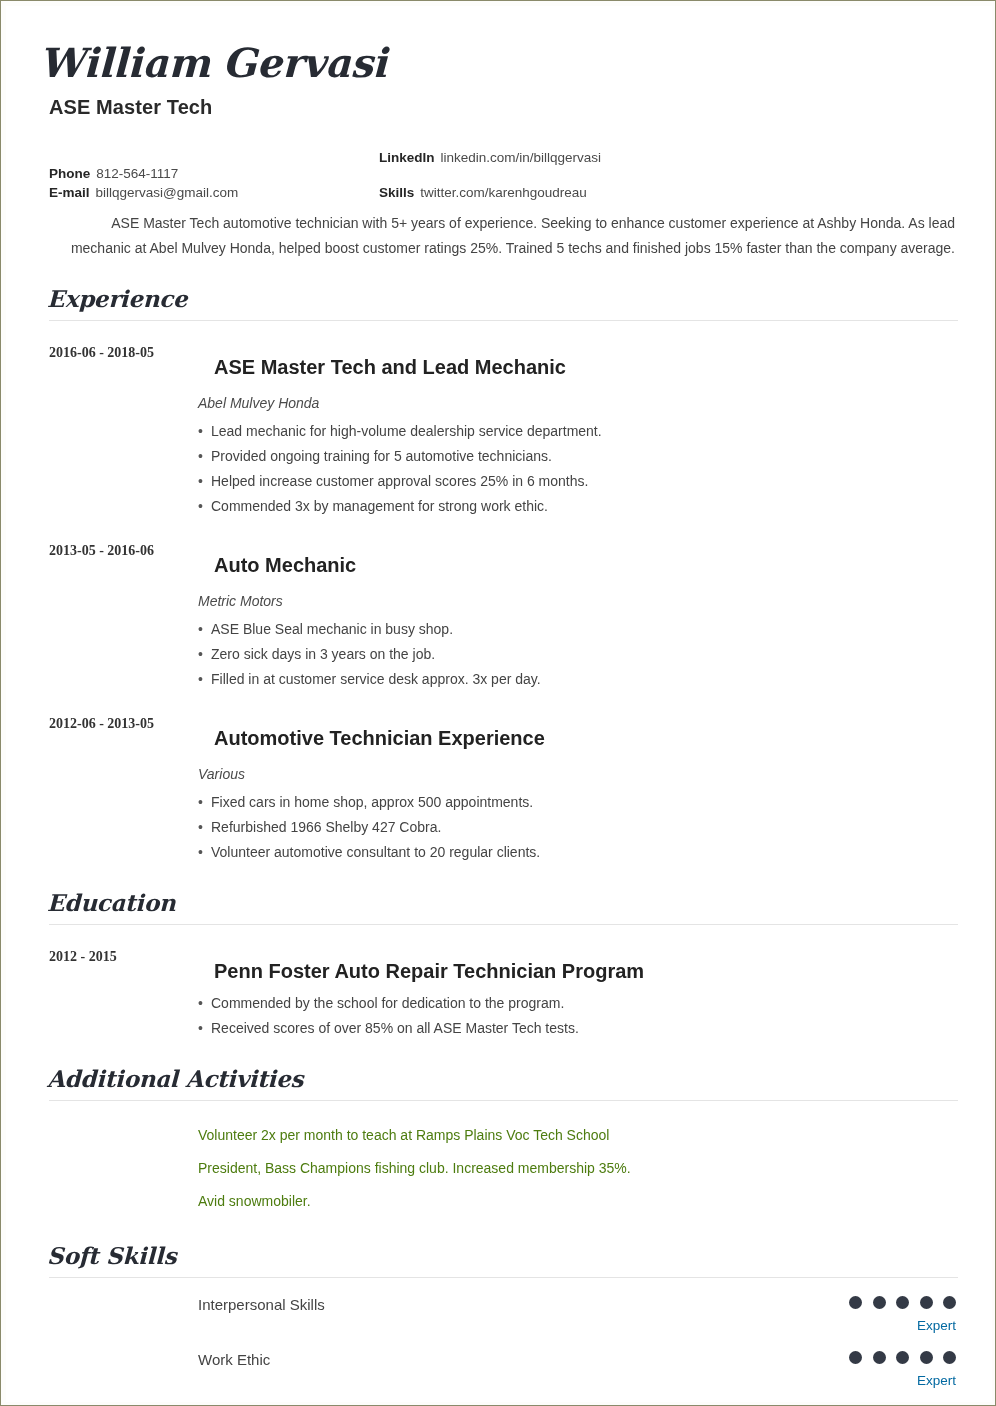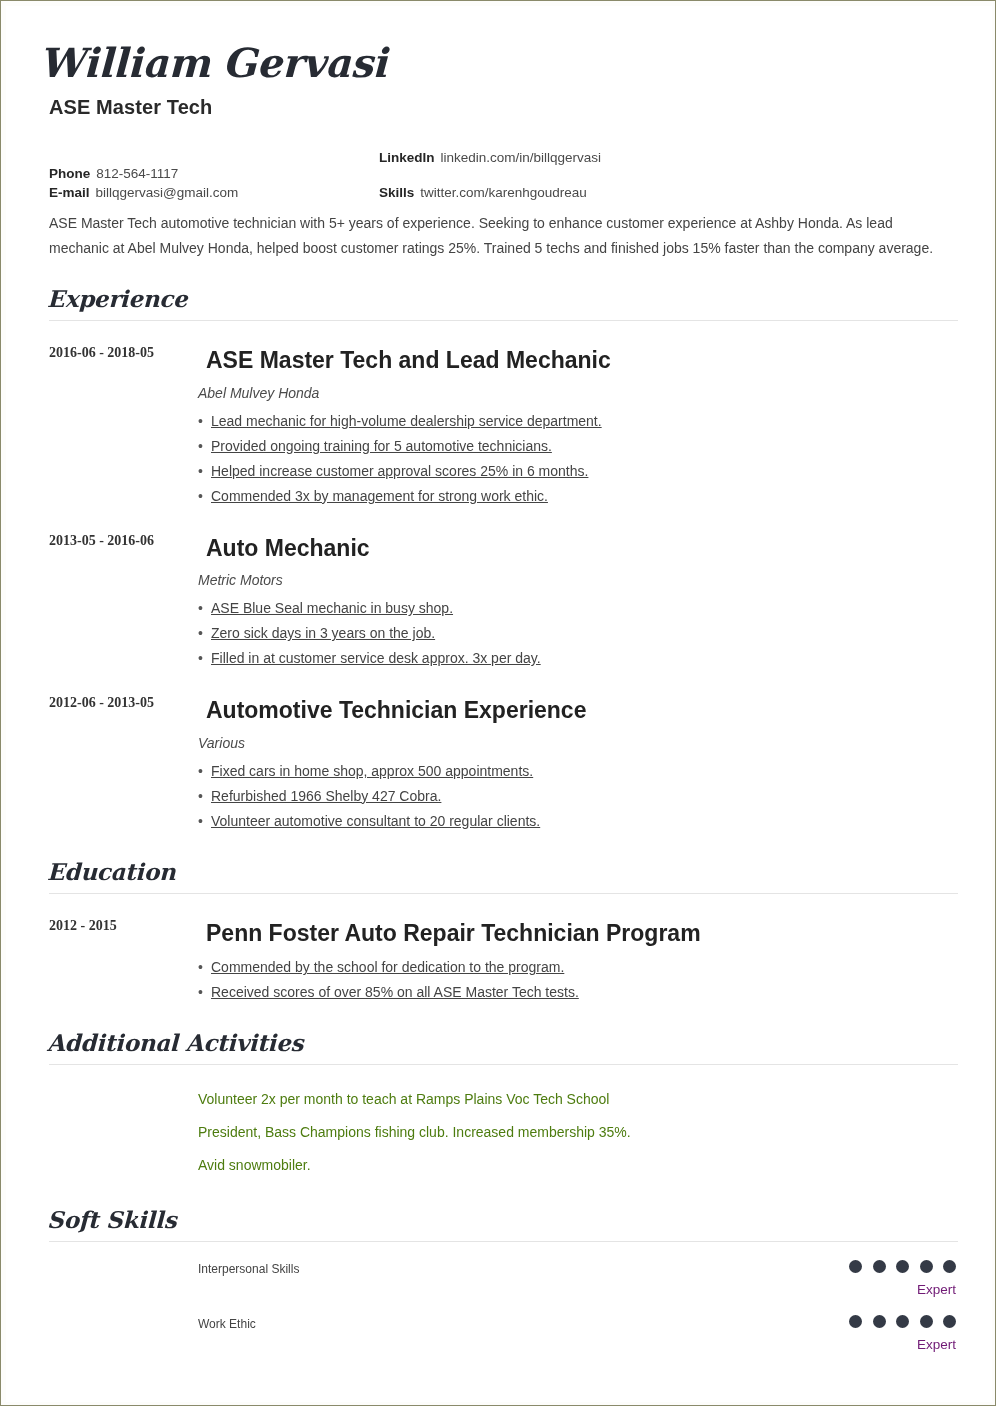--- a/index.html
+++ b/index.html
@@ -91,20 +91,21 @@
   .cr-twitter  { left: 330px; top: 43px; }
 
   
   .summary {
     margin-top: 6px;
     margin-left: 5px;
     width: 906px;
     font-size: 14px;
     line-height: 25px;
     color: #444444;
+    text-align: right;
   }
 
   
   .section { margin-top: 24px; }
   .section-title {
     font-family: "DejaVu Serif", "Liberation Serif", serif;
     font-size: 23px;
     font-weight: bold;
     font-style: italic;
     color: #272b33;
@@ -133,44 +134,43 @@
     font-weight: bold;
     color: #333333;
     padding-left: 5px;
     padding-top: 6px;
     box-sizing: border-box;
     white-space: nowrap;
     font-family: Liberation Serif, serif;
   }
   .entry-body { flex: 1 1 auto; }
   .entry-title {
-    font-size: 23px;
+    font-size: 20px;
     font-weight: bold;
     color: #222222;
-    margin: 8px;
+    margin: 16px;
     line-height: 1.2;
   }
   .entry-sub {
     font-size: 14px;
     font-style: italic;
     color: #4b4b4b;
     margin-top: 10px;
   }
   .bullets {
     margin: 8px 0 0 0;
     padding: 0;
     list-style: none;
   }
   .bullets li {
     font-size: 14px;
     color: #444444;
     line-height: 25px;
     position: relative;
     padding-left: 13px;
-    text-decoration: underline;
   }
   .bullets li:before {
     content: "\2022";
     position: absolute;
     left: 0;
     top: 0;
     color: #555555;
   }
   .entry--edu .entry-title { margin-bottom: 2px; }
 
@@ -184,42 +184,42 @@
 
   
   .skill {
     display: flex;
     align-items: flex-start;
     margin-top: 18px;
   }
   .skill-spacer { width: 154px; flex: 0 0 154px; }
   .skill-name {
     flex: 1 1 auto;
-    font-size: 12px;
+    font-size: 15px;
     color: #444444;
     line-height: 18px;
   }
   .skill-meter {
     flex: 0 0 auto;
     text-align: right;
     padding-right: 2px;
   }
   .dots { line-height: 0; white-space: nowrap; }
   .dot {
     display: inline-block;
     width: 13px;
     height: 13px;
     border-radius: 50%;
     margin-left: 6px;
     background: #343a46;
   }
   .skill-level {
     margin-top: 10px;
     font-size: 13.5px;
-    color: #701a75;
+    color: #0369a1;
     line-height: 1;
   }
 </style>
 </head>
 <body>
 
 <div class="page-frame">
   <div class="page-sheet">
     <div class="content">
 

